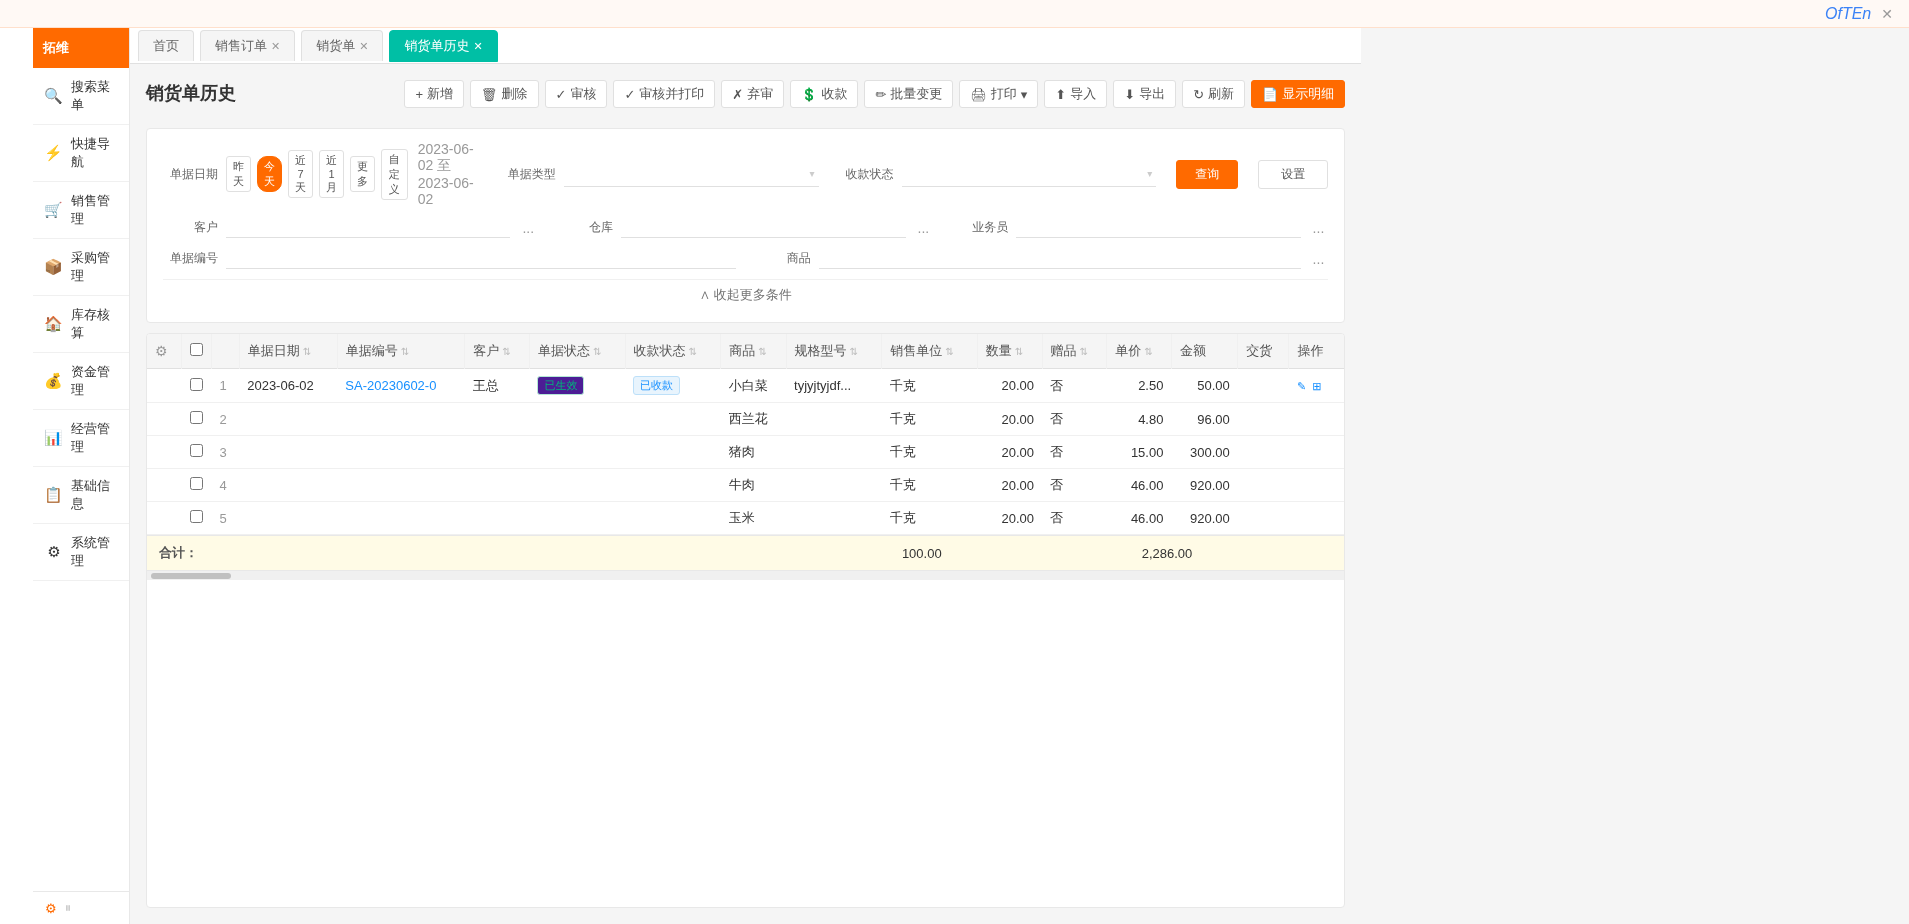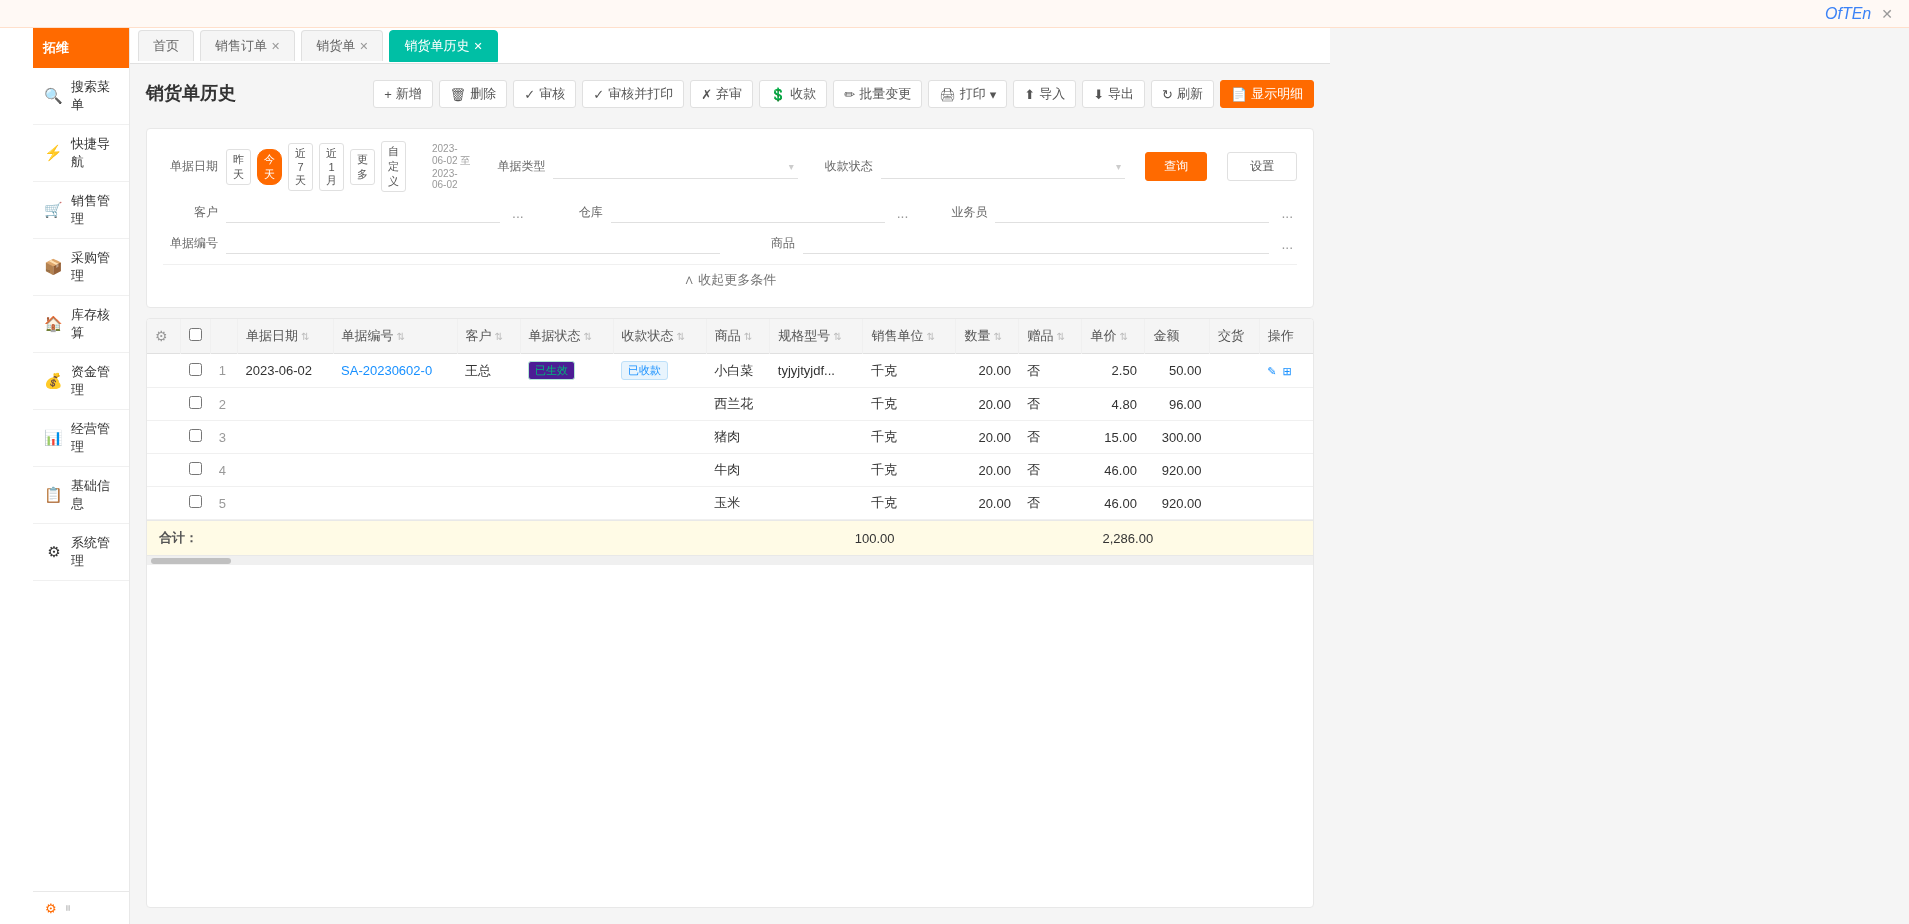--- a/index.html
+++ b/index.html
@@ -153,21 +153,21 @@
     .date-btn {
       padding: 2px 6px;
       border: 1px solid #e0e0e0;
       border-radius: 3px;
       cursor: pointer;
       font-size: 11px;
       color: #555;
       background: #fff;
     }
     .date-btn.active { background: #ff6a00; color: #fff; border-color: #ff6a00; border-radius: 10px; }
-    .date-range { font-size: 10px; color: #999; margin-left: 20px; }
+    .date-range { font-size: 14px; color: #999; margin-left: 4px; }
     .collapse-btn {
       text-align: center;
       padding: 6px;
       color: #737373;
       cursor: pointer;
       font-size: 12px;
       border-top: 1px solid #f0f0f0;
       margin-top: 0;
     }
     .ellipsis-btn {
@@ -225,21 +225,21 @@
 
     
     .table-footer {
       display: flex;
       align-items: center;
       background: #fffbe6;
       border-top: 1px solid #e8e8e8;
       padding: 8px 12px;
       font-size: 12px;
       color: #333;
-      gap: 28px;
+      gap: 20px;
     }
     .total-label { font-weight: bold; color: #555; }
     .total-spacer { flex: 1; }
 
     
     .pagination-bar {
       display: flex;
       align-items: center;
       justify-content: flex-end;
       padding: 8px 12px;

